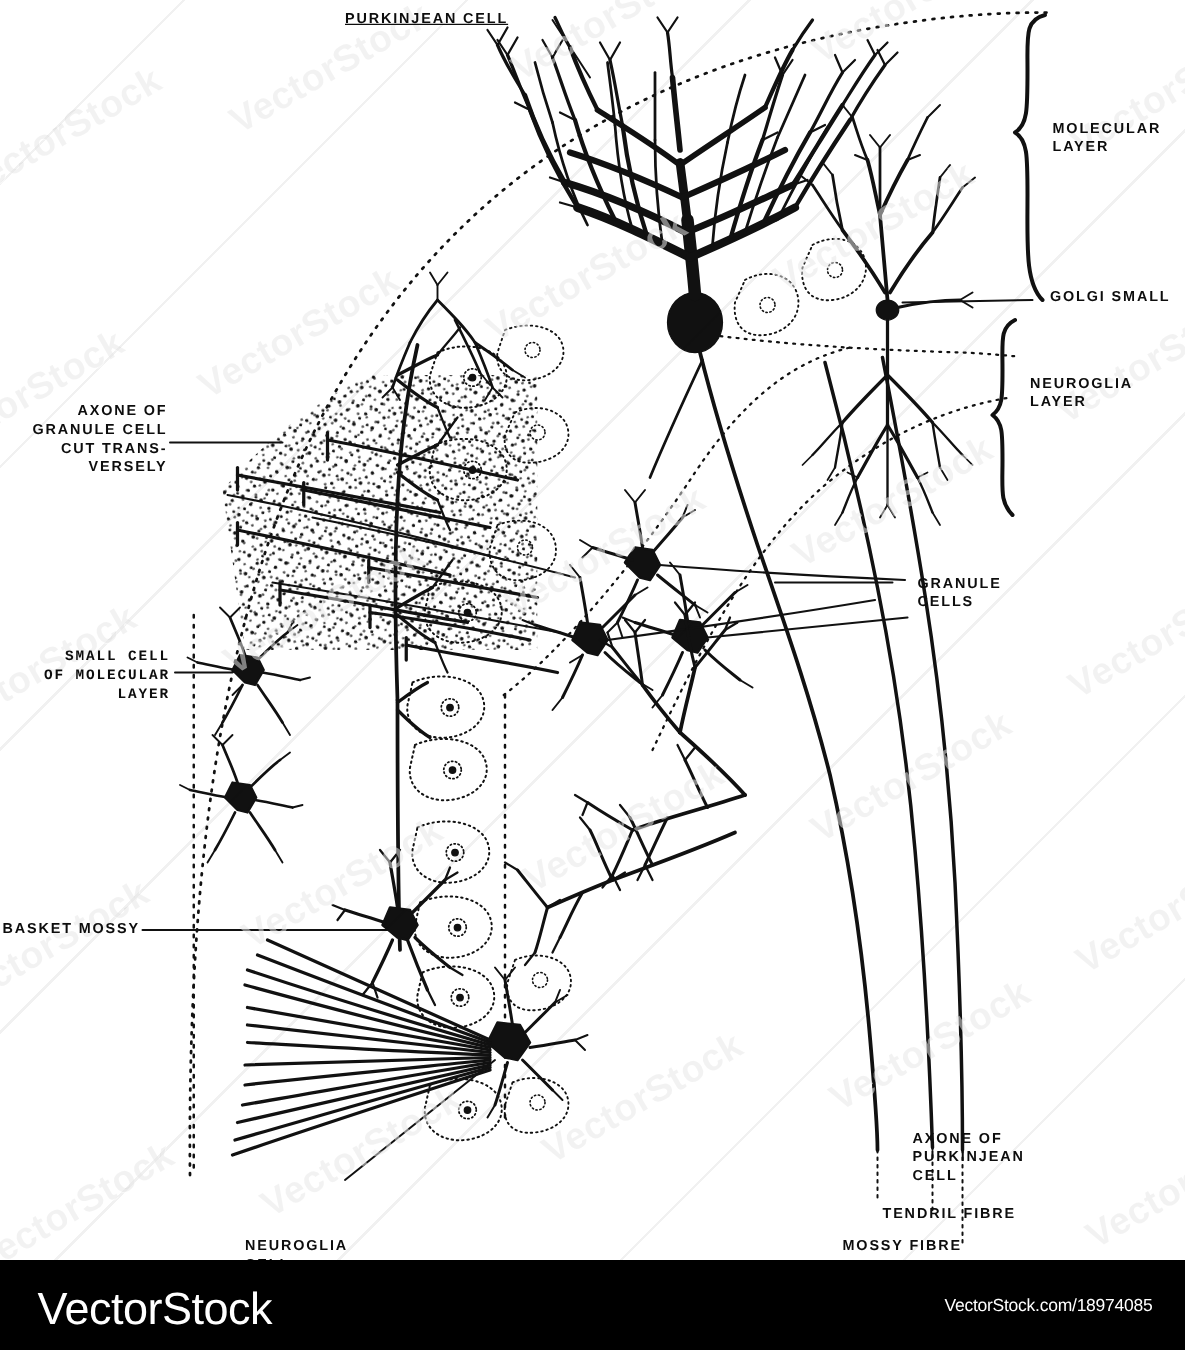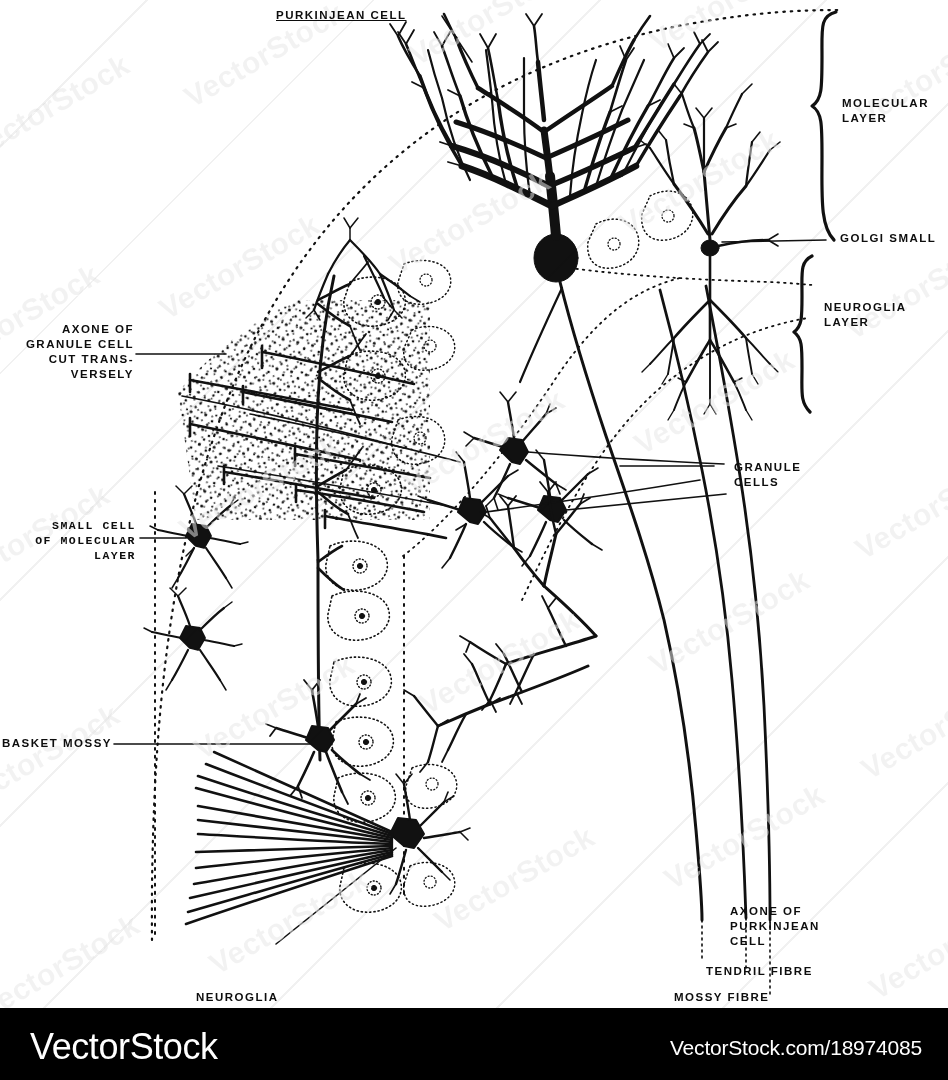--- a/index.html
+++ b/index.html
@@ -29,21 +29,21 @@
   .lab{position:absolute;font-family:"Liberation Sans",sans-serif;font-weight:700;
        font-size:11.5px;letter-spacing:1.5px;color:#0d0d0d;line-height:15px;
        white-space:pre-line;}
   .lab.r{text-align:right;}
   .lab.c{text-align:left;margin-top:38px;}
 
   
   #footer{position:absolute;left:0;top:1008px;width:948px;height:72px;background:#000;}
   #footer .logo{position:absolute;left:30px;top:18px;color:#fff;font-size:36px;
      font-family:"Liberation Sans",sans-serif;font-weight:400;letter-spacing:-0.4px;}
-  #footer .url{position:absolute;right:26px;top:28px;color:#fff;font-size:21px;
+  #footer .url{position:absolute;right:26px;top:28px;color:#fff;font-size:14px;
      font-family:"Liberation Sans",sans-serif;font-weight:400;letter-spacing:-0.2px;}
 </style>
 </head>
 <body>
 
 <div id="stage">
 
   <div id="figure">
     <svg width="948" height="1008" viewBox="0 0 948 1008">
       <defs>

